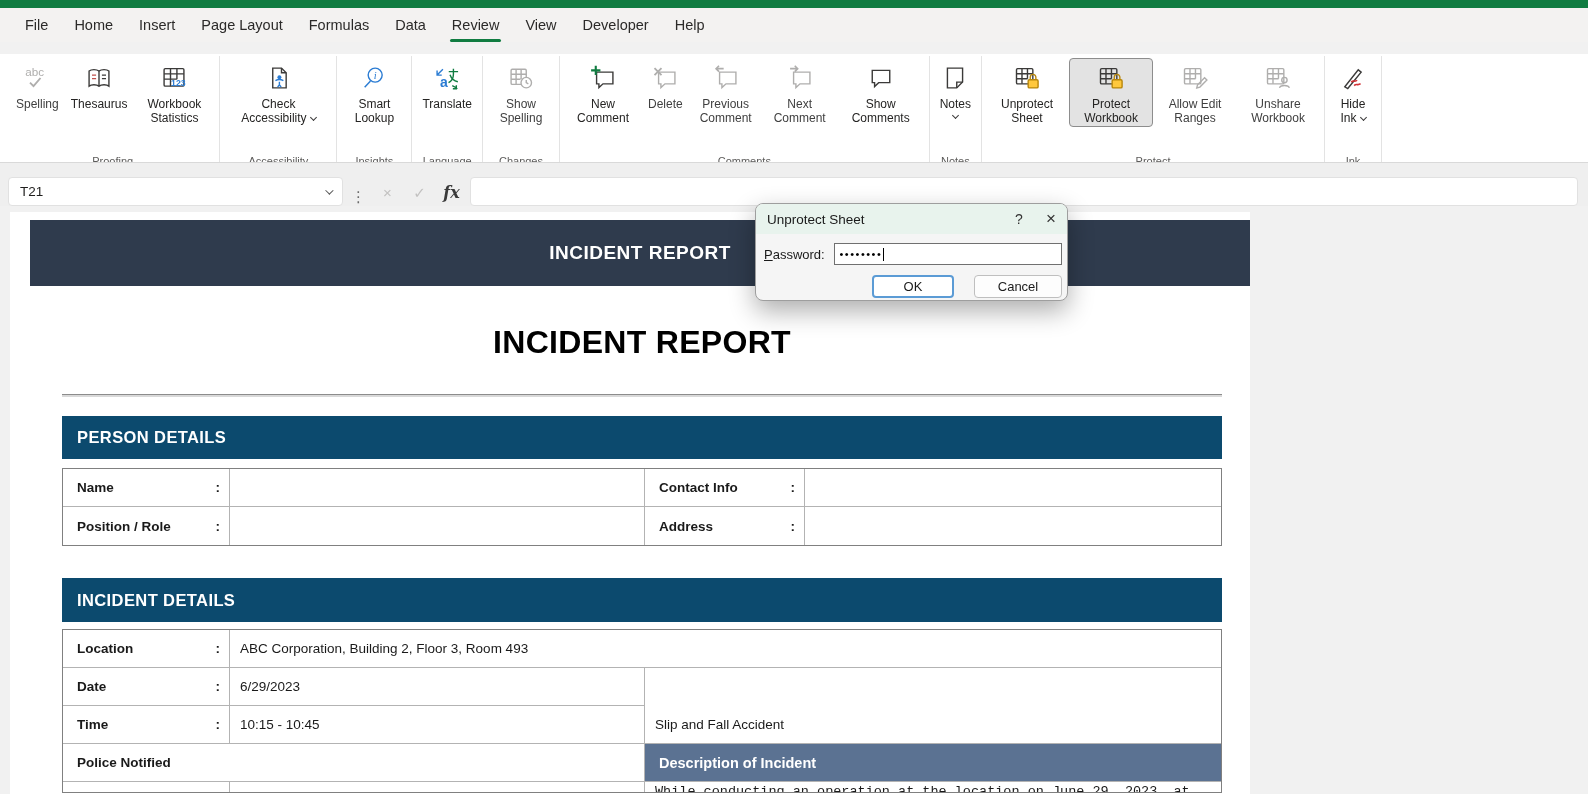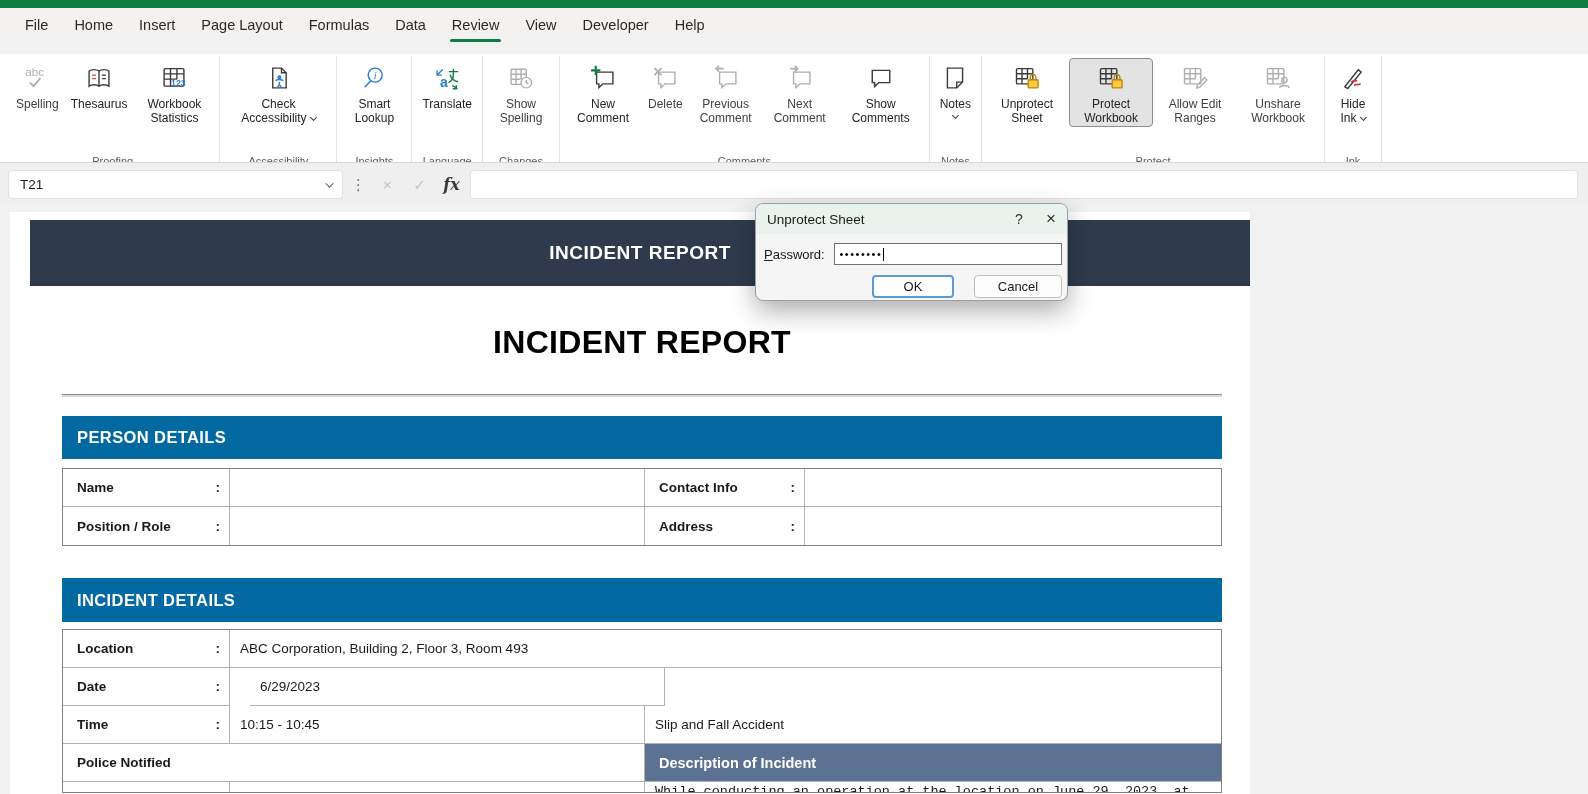--- a/index.html
+++ b/index.html
@@ -30,21 +30,21 @@
   .rbtn.disabled .rtext { color:#404040; }
   .rbtn.active { background:#E3E3E3; border:1px solid #8D8D8D; padding:4px 4px 1px; }
   .chev { display:inline-block; width:5px; height:5px; border-right:1.4px solid #3B3A39;
     border-bottom:1.4px solid #3B3A39; transform:rotate(45deg); margin-left:4px; vertical-align:2px; }
   .chev.below { margin:2px 0 0 0; }
   svg.icn { width:28px; height:28px; stroke:currentColor; fill:none; stroke-width:1.2; }
   svg.icn text { stroke:none; }
 
   
   .fxrow { position:absolute; top:162px; left:0; width:100%; height:44px; background:#EFEFEF;
-    border-top:1px solid #D9D9D9; display:flex; align-items:center; padding:0 10px 0 8px; gap:5px; }
+    border-top:1px solid #D9D9D9; display:flex; align-items:flex-end; padding:0 10px 0 8px; gap:5px; }
   .namebox { width:335px; height:29px; background:#FFF; border:1px solid #E1E1E1; border-radius:4px;
     display:flex; align-items:center; padding:0 11px; font-size:13.5px; color:#1F1E1D; }
   .nbchev { margin-left:auto; width:6px; height:6px; border-right:1.5px solid #555;
     border-bottom:1.5px solid #555; transform:rotate(45deg) translateY(-2px); }
   .vdots { color:#6B6B6B; font-size:15px; padding:0 3px; }
   .fxbtn { width:27px; height:27px; display:flex; align-items:center; justify-content:center;
     font-size:15px; color:#C2C1C0; }
   .fxbtn.fx { color:#3A3A3A; font-family:"DejaVu Serif","Liberation Serif",serif;
     font-style:italic; font-weight:bold; font-size:16px; }
   .fmlinput { flex:1; height:29px; background:#FFF; border:1px solid #E1E1E1; border-radius:4px;
@@ -53,21 +53,21 @@
   
   .sheetarea { position:absolute; top:206px; left:0; right:0; bottom:0; background:#F1F1F1; }
   .sheet { position:absolute; left:10px; top:6px; width:1240px; height:582px; background:#FFF; }
   .banner { position:absolute; left:20px; top:8px; width:1220px; height:66px; background:#2F3B4D;
     color:#FFF; font-weight:bold; font-size:19px; letter-spacing:.5px;
     display:flex; align-items:center; justify-content:center; }
   .sheet-title { position:absolute; left:52px; top:112px; width:1160px; margin:0; text-align:center;
     font-size:32px; font-weight:bold; color:#000; letter-spacing:.3px; }
   .rule { position:absolute; left:52px; top:182px; width:1160px; height:3px; background:#8C8C8C;
     border-bottom:2px solid #D9D9D9; }
-  .secbar { position:absolute; left:52px; width:1160px; height:43px; background:#0369a1; color:#FFF;
+  .secbar { position:absolute; left:52px; width:1160px; height:43px; background:#0c4a6e; color:#FFF;
     display:flex; align-items:center; padding-left:15px; font-weight:bold; font-size:16.5px; letter-spacing:.4px; }
   .tbl { position:absolute; left:52px; width:1160px; border:1px solid #808080; background:#FFF; }
   .trow { display:grid; height:38px; }
   .trow.partial { height:10px; overflow:hidden; }
   .tcell { border-right:1px solid #B3B3B3; border-bottom:1px solid #B3B3B3; display:flex;
     align-items:center; font-size:13.5px; color:#1A1A1A; overflow:hidden; }
   .tcell.lastcol { border-right:none; }
   .lastrow .tcell { border-bottom:none; }
   .lbl { font-weight:bold; justify-content:space-between; padding:0 9px 0 14px; }
   .lbl .colon { font-weight:bold; }
@@ -406,21 +406,21 @@
       <div class="secbar" style="top:366px; height:44px;">INCIDENT DETAILS</div>
 
       <div class="tbl" style="top:417px;">
         <div class="trow" style="grid-template-columns:167px 991px;">
           <div class="tcell lbl">
               <span>Location</span>
               <span class="colon">:</span>
             </div>
           <div class="tcell val lastcol">ABC Corporation, Building 2, Floor 3, Room 493</div>
         </div>
-        <div class="trow" style="grid-template-columns:167px 415px 576px;gap:20px;">
+        <div class="trow" style="grid-template-columns:167px 415px 576px;">
           <div class="tcell lbl">
               <span>Date</span>
               <span class="colon">:</span>
             </div>
           <div class="tcell val">6/29/2023</div>
         </div>
         <div class="trow" style="grid-template-columns:167px 415px 576px;">
           <div class="tcell lbl">
               <span>Time</span>
               <span class="colon">:</span>

